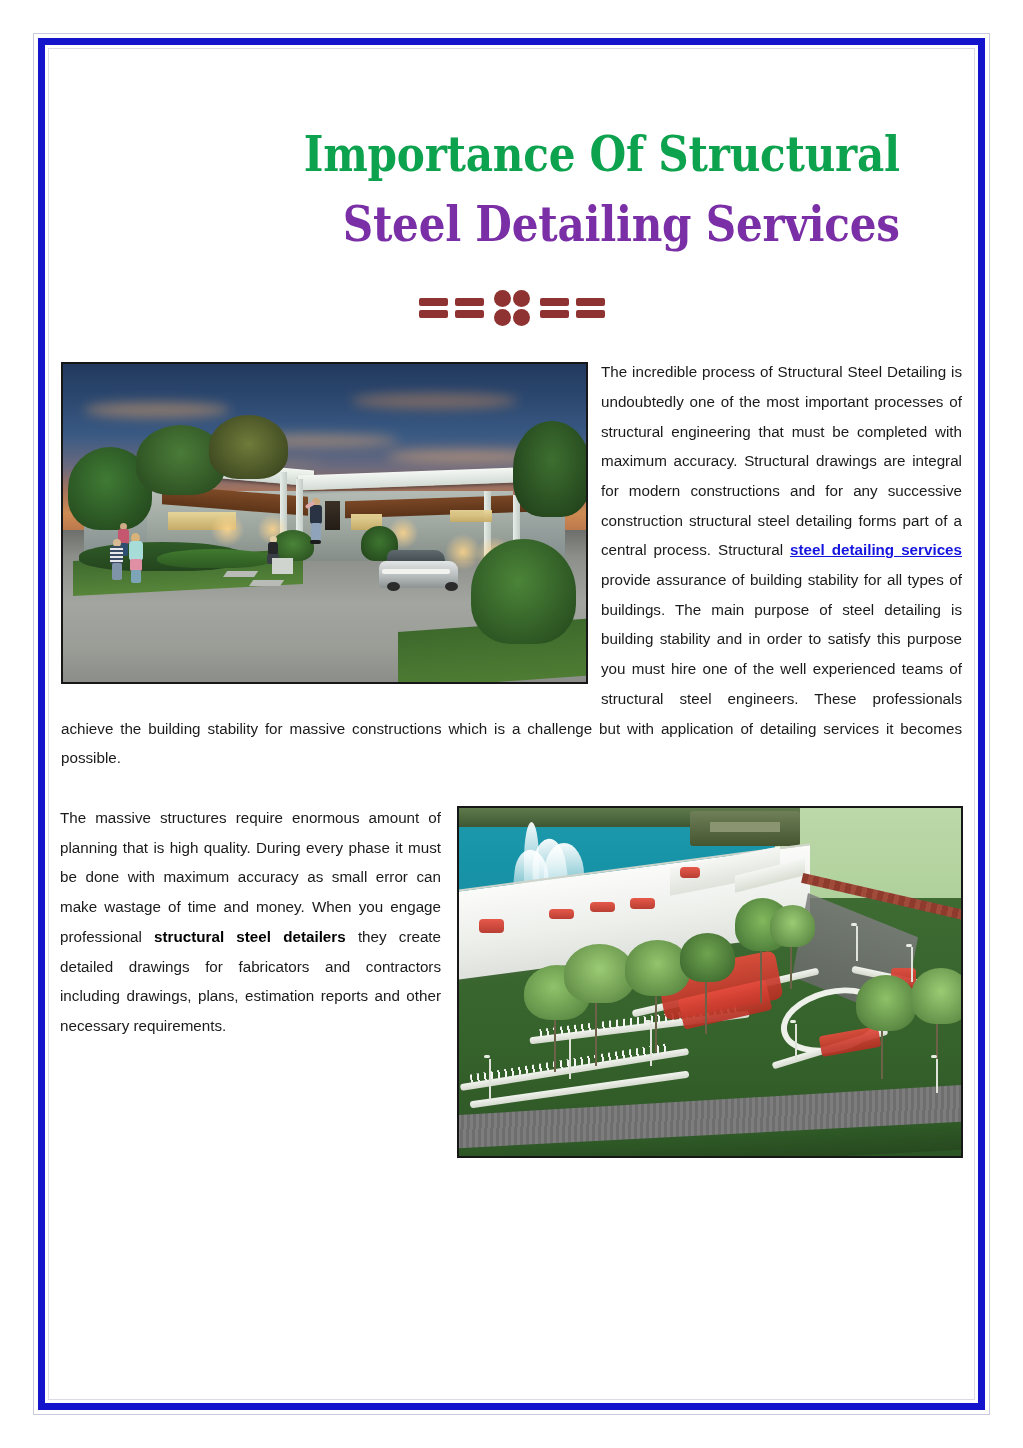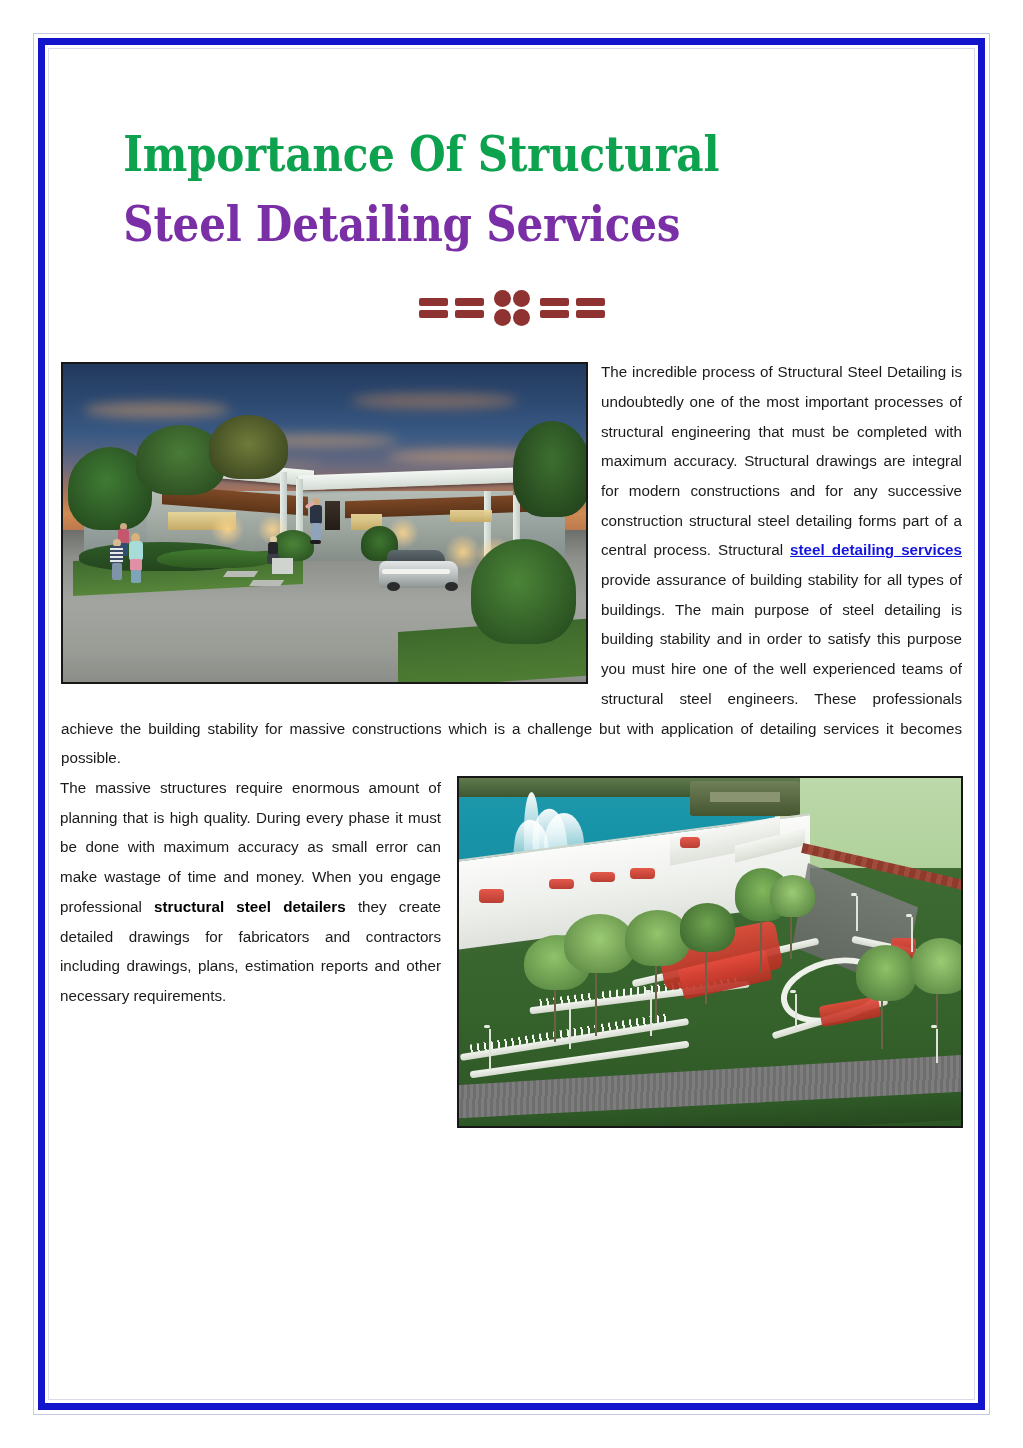--- a/index.html
+++ b/index.html
@@ -38,21 +38,21 @@
     background: transparent;
   }
 
   
   .content {
     position: absolute;
     left: 60px; top: 60px;
     width: 903px; height: 1330px;
   }
 
-  .title-block { padding-top: 60px; text-align: left; }
+  .title-block { padding-top: 60px; text-align: right; }
   .title-line {
     font-family: "DejaVu Serif", serif;
     font-weight: bold;
     font-size: 49px;
     line-height: 1.42;
     letter-spacing: -0.3px;
     white-space: nowrap;
     transform: scaleX(0.86);
     transform-origin: center center;
   }
@@ -100,21 +100,21 @@
   .bold { font-weight: bold; color: #000; }
 
   .img-float-left {
     float: left;
     margin: 5px 13px 2px 0;
   }
   .img-float-right {
     float: right;
     margin: 3px 0 0 16px;
   }
-  .para-2 { }
+  .para-2 { margin-top: 30px; }
   .clearfix::after { content: ""; display: block; clear: both; }
 
   
   .photo {
     border: 2px solid #171717;
     position: relative;
     overflow: hidden;
     background: #222;
   }
   .photo-house { width: 527px; height: 322px; }

